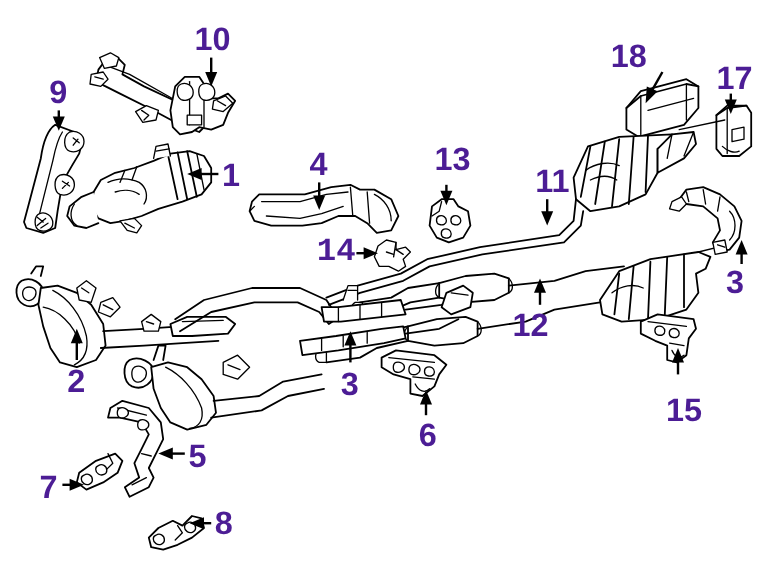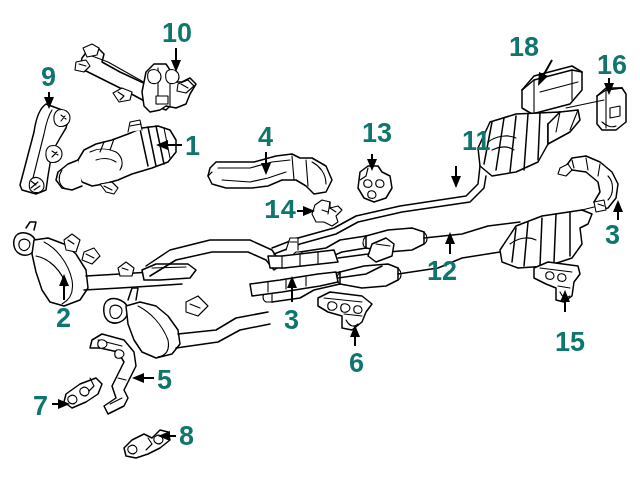--- a/index.html
+++ b/index.html
@@ -21,21 +21,21 @@
     top: 0;
     width: 640px;
     height: 480px;
   }
   .callout-label {
     position: absolute;
     font-family: "Liberation Sans", sans-serif;
     font-weight: 700;
     font-size: 27px;
     line-height: 27px;
-    color: #0f766e;
+    color: #4c1d95;
     white-space: nowrap;
     user-select: none;
   }
   
   .part-line {
     fill: none;
     stroke: #000000;
     stroke-width: 1.5;
     stroke-linejoin: round;
     stroke-linecap: round;
@@ -446,22 +446,22 @@
   <div class="callout-label" style="left:185px; top:133px;">1</div>
   <div class="callout-label" style="left:56px; top:305px;">2</div>
   <div class="callout-label" style="left:284px; top:307px;">3</div>
   <div class="callout-label" style="left:258px; top:124px;">4</div>
   <div class="callout-label" style="left:157px; top:367px;">5</div>
   <div class="callout-label" style="left:349px; top:350px;">6</div>
   <div class="callout-label" style="left:33px; top:393px;">7</div>
   <div class="callout-label" style="left:179px; top:423px;">8</div>
   <div class="callout-label" style="left:41px; top:64px;">9</div>
   <div class="callout-label" style="left:162px; top:20px;">10</div>
-  <div class="callout-label" style="left:446px; top:128px;margin-left:16px;">11</div>
+  <div class="callout-label" style="left:446px; top:138px;">11</div>
   <div class="callout-label" style="left:427px; top:258px;">12</div>
   <div class="callout-label" style="left:362px; top:120px;">13</div>
   <div class="callout-label" style="left:264px; top:198px;font-family:Liberation Mono, monospace;">14</div>
   <div class="callout-label" style="left:555px; top:308px;margin-top:21px;">15</div>
   <div class="callout-label" style="left:605px; top:222px;">3</div>
-  <div class="callout-label" style="left:597px; top:52px;">16</div>
+  <div class="callout-label" style="left:597px; top:52px;">17</div>
   <div class="callout-label" style="left:509px; top:34px;">18</div>
 
 </div>
 
 </body></html>

